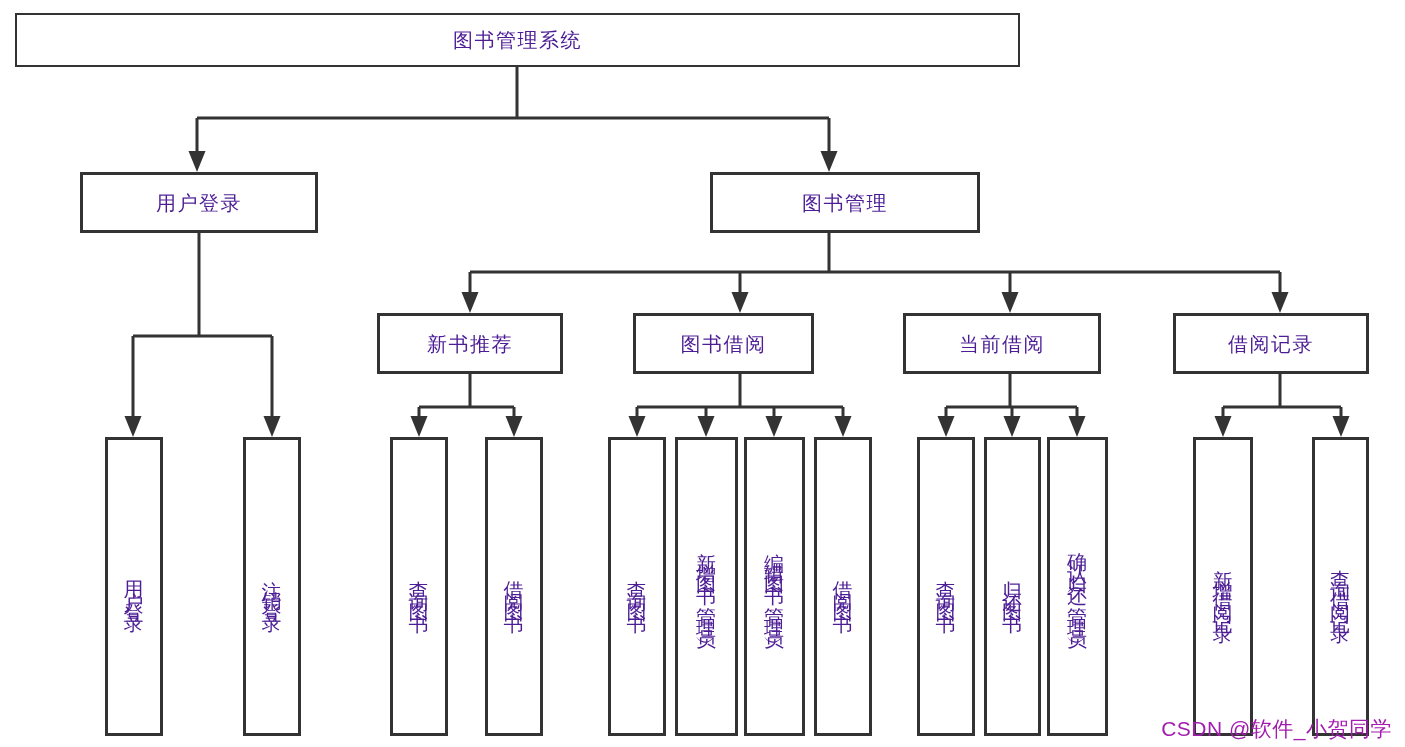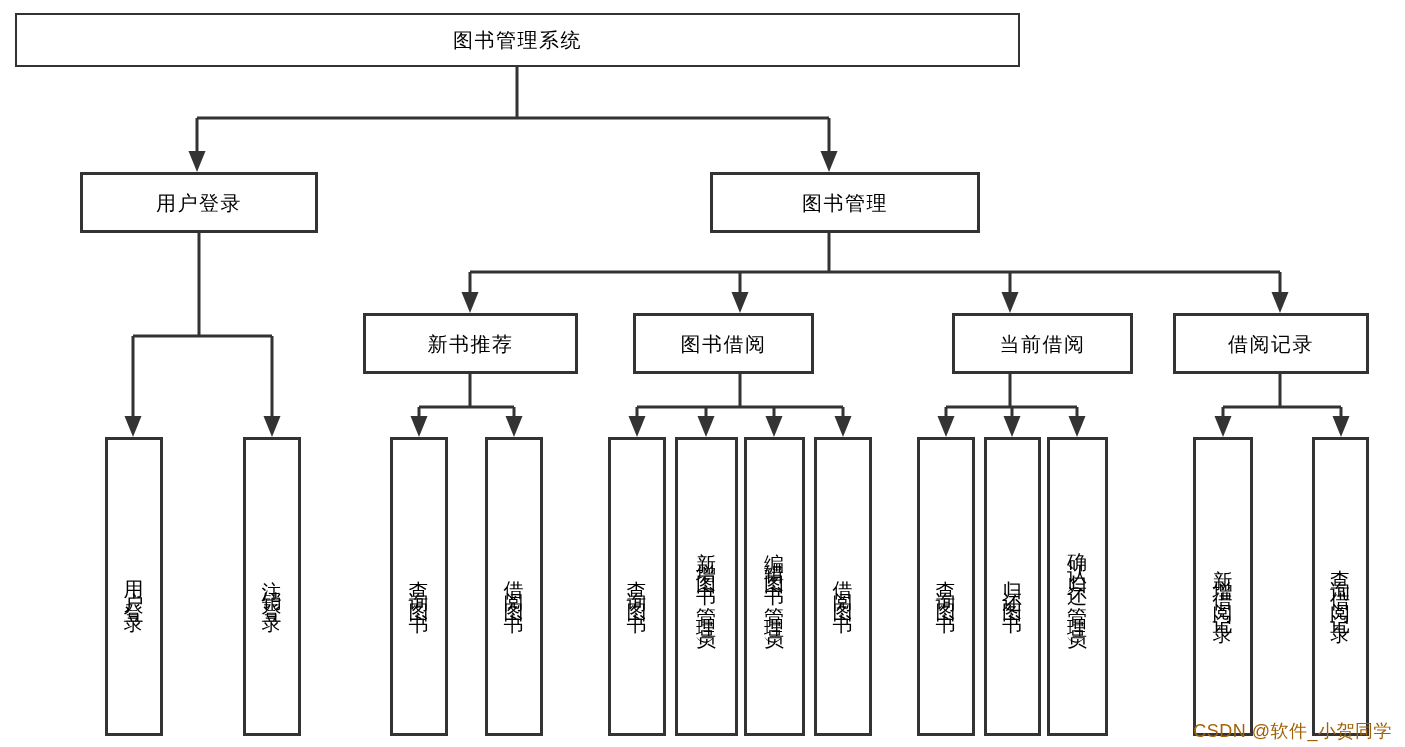--- a/index.html
+++ b/index.html
@@ -4,31 +4,31 @@
 <style>
   html,body{margin:0;padding:0;background:#ffffff;}
   .stage{
     position:relative;width:1405px;height:747px;background:#ffffff;
     font-family:"Liberation Sans","DejaVu Sans",sans-serif;overflow:hidden;
   }
   svg.wires{position:absolute;left:0;top:0;width:1405px;height:747px;}
   .node{
     position:absolute;background:#ffffff;border:3px solid #333333;
     box-sizing:border-box;display:flex;align-items:center;justify-content:center;
-    color:#000000;font-size:20px;line-height:1.2;
+    color:#4c1d95;font-size:20px;line-height:1.2;
   }
   .node.root{border-width:2px;}
   .node.h span{letter-spacing:1.5px;white-space:nowrap;}
   .node.v span{
     writing-mode:vertical-rl;text-orientation:mixed;
     letter-spacing:11px;white-space:nowrap;
   }
   .watermark{
     position:absolute;right:13px;bottom:4px;
-    font-size:18px;color:#a16207;letter-spacing:0.5px;white-space:nowrap;
+    font-size:21px;color:#a21caf;letter-spacing:0.5px;white-space:nowrap;
   }
 </style>
 </head>
 <body>
 
 <div class="stage">
 
   <svg class="wires" viewBox="0 0 1405 747">
     <g stroke="#333333" stroke-width="3" fill="none">
 
@@ -73,27 +73,27 @@
     <span>图书管理系统</span>
   </div>
 
   <div class="node h" style="left:80px;top:172px;width:238px;height:61px">
     <span>用户登录</span>
   </div>
   <div class="node h" style="left:710px;top:172px;width:270px;height:61px">
     <span>图书管理</span>
   </div>
 
-  <div class="node h" style="left:363px;top:313px;width:215px;height:61px">
+  <div class="node h" style="left:377px;top:313px;width:186px;height:61px">
     <span>新书推荐</span>
   </div>
   <div class="node h" style="left:633px;top:313px;width:181px;height:61px">
     <span>图书借阅</span>
   </div>
-  <div class="node h" style="left:952px;top:313px;width:181px;height:61px">
+  <div class="node h" style="left:903px;top:313px;width:198px;height:61px">
     <span>当前借阅</span>
   </div>
   <div class="node h" style="left:1173px;top:313px;width:196px;height:61px">
     <span>借阅记录</span>
   </div>
 
   <div class="node v" style="left:105px;top:437px;width:58px;height:299px">
     <span>用户登录</span>
   </div>
   <div class="node v" style="left:243px;top:437px;width:58px;height:299px">

